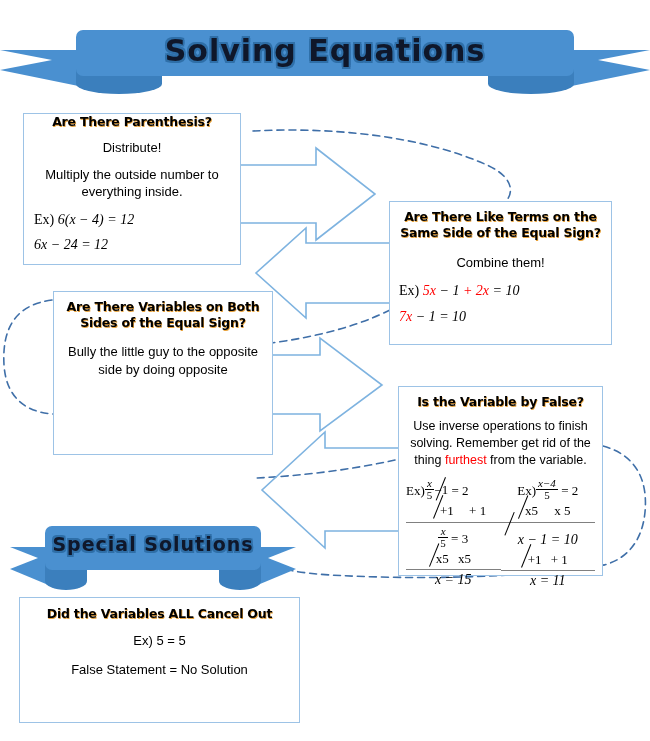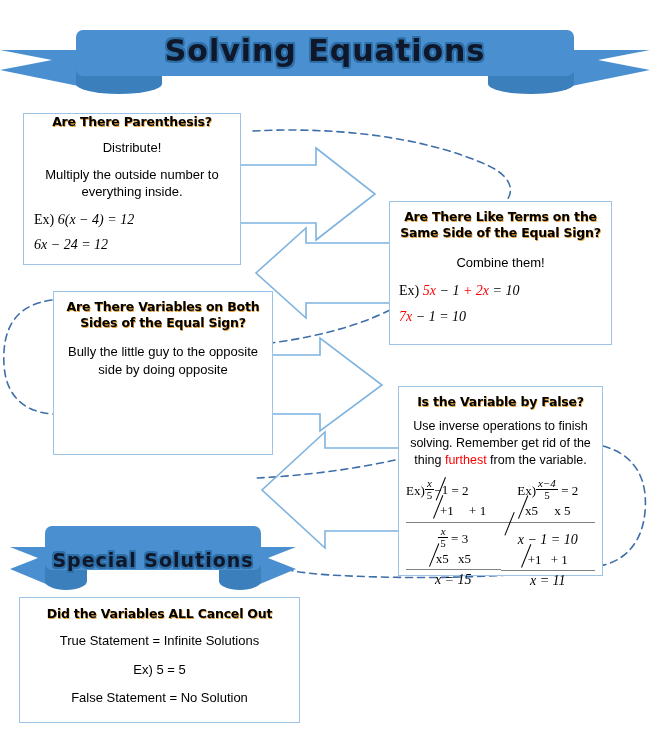--- a/index.html
+++ b/index.html
@@ -192,21 +192,20 @@
 <div class="banner" style="left:0;top:517px;width:320px;height:78px;">
   <svg width="320" height="78" viewBox="0 0 320 78">
     <polygon fill="#4a90d0" points="10,30 58,30 58,72 10,52"></polygon>
     <polygon fill="#ffffff" points="10,30 38,41 10,52"></polygon>
     <polygon fill="#4a90d0" points="296,30 248,30 248,72 296,52"></polygon>
     <polygon fill="#ffffff" points="296,30 268,41 296,52"></polygon>
     <path fill="#3b7fbd" d="M45 45 h42 v19 a21 9 0 0 1 -42 0 z"></path>
     <path fill="#3b7fbd" d="M219 45 h42 v19 a21 9 0 0 1 -42 0 z"></path>
     <rect x="45" y="9" width="216" height="44" rx="7" ry="7" fill="#4a90d0"></rect>
   </svg>
-  <div class="banner-text" style="top:32px;font-size:19px;width:306px;">Special Solutions</div>
+  <div class="banner-text" style="top:16px;font-size:19px;width:306px;">Special Solutions</div>
 </div>
 
 <div class="box" style="left:19px;top:597px;width:281px;height:126px;padding:8px 10px 0;">
   <div class="box-title">Did the Variables ALL Cancel Out</div>
-  <div class="box-body" style="margin-top:11px;">True Statement = Infinite Solutions</div>
   <div class="box-body" style="margin-top:11px;">Ex) 5 = 5</div>
   <div class="box-body" style="margin-top:11px;">False Statement = No Solution</div>
 </div>
 
 </body></html>

